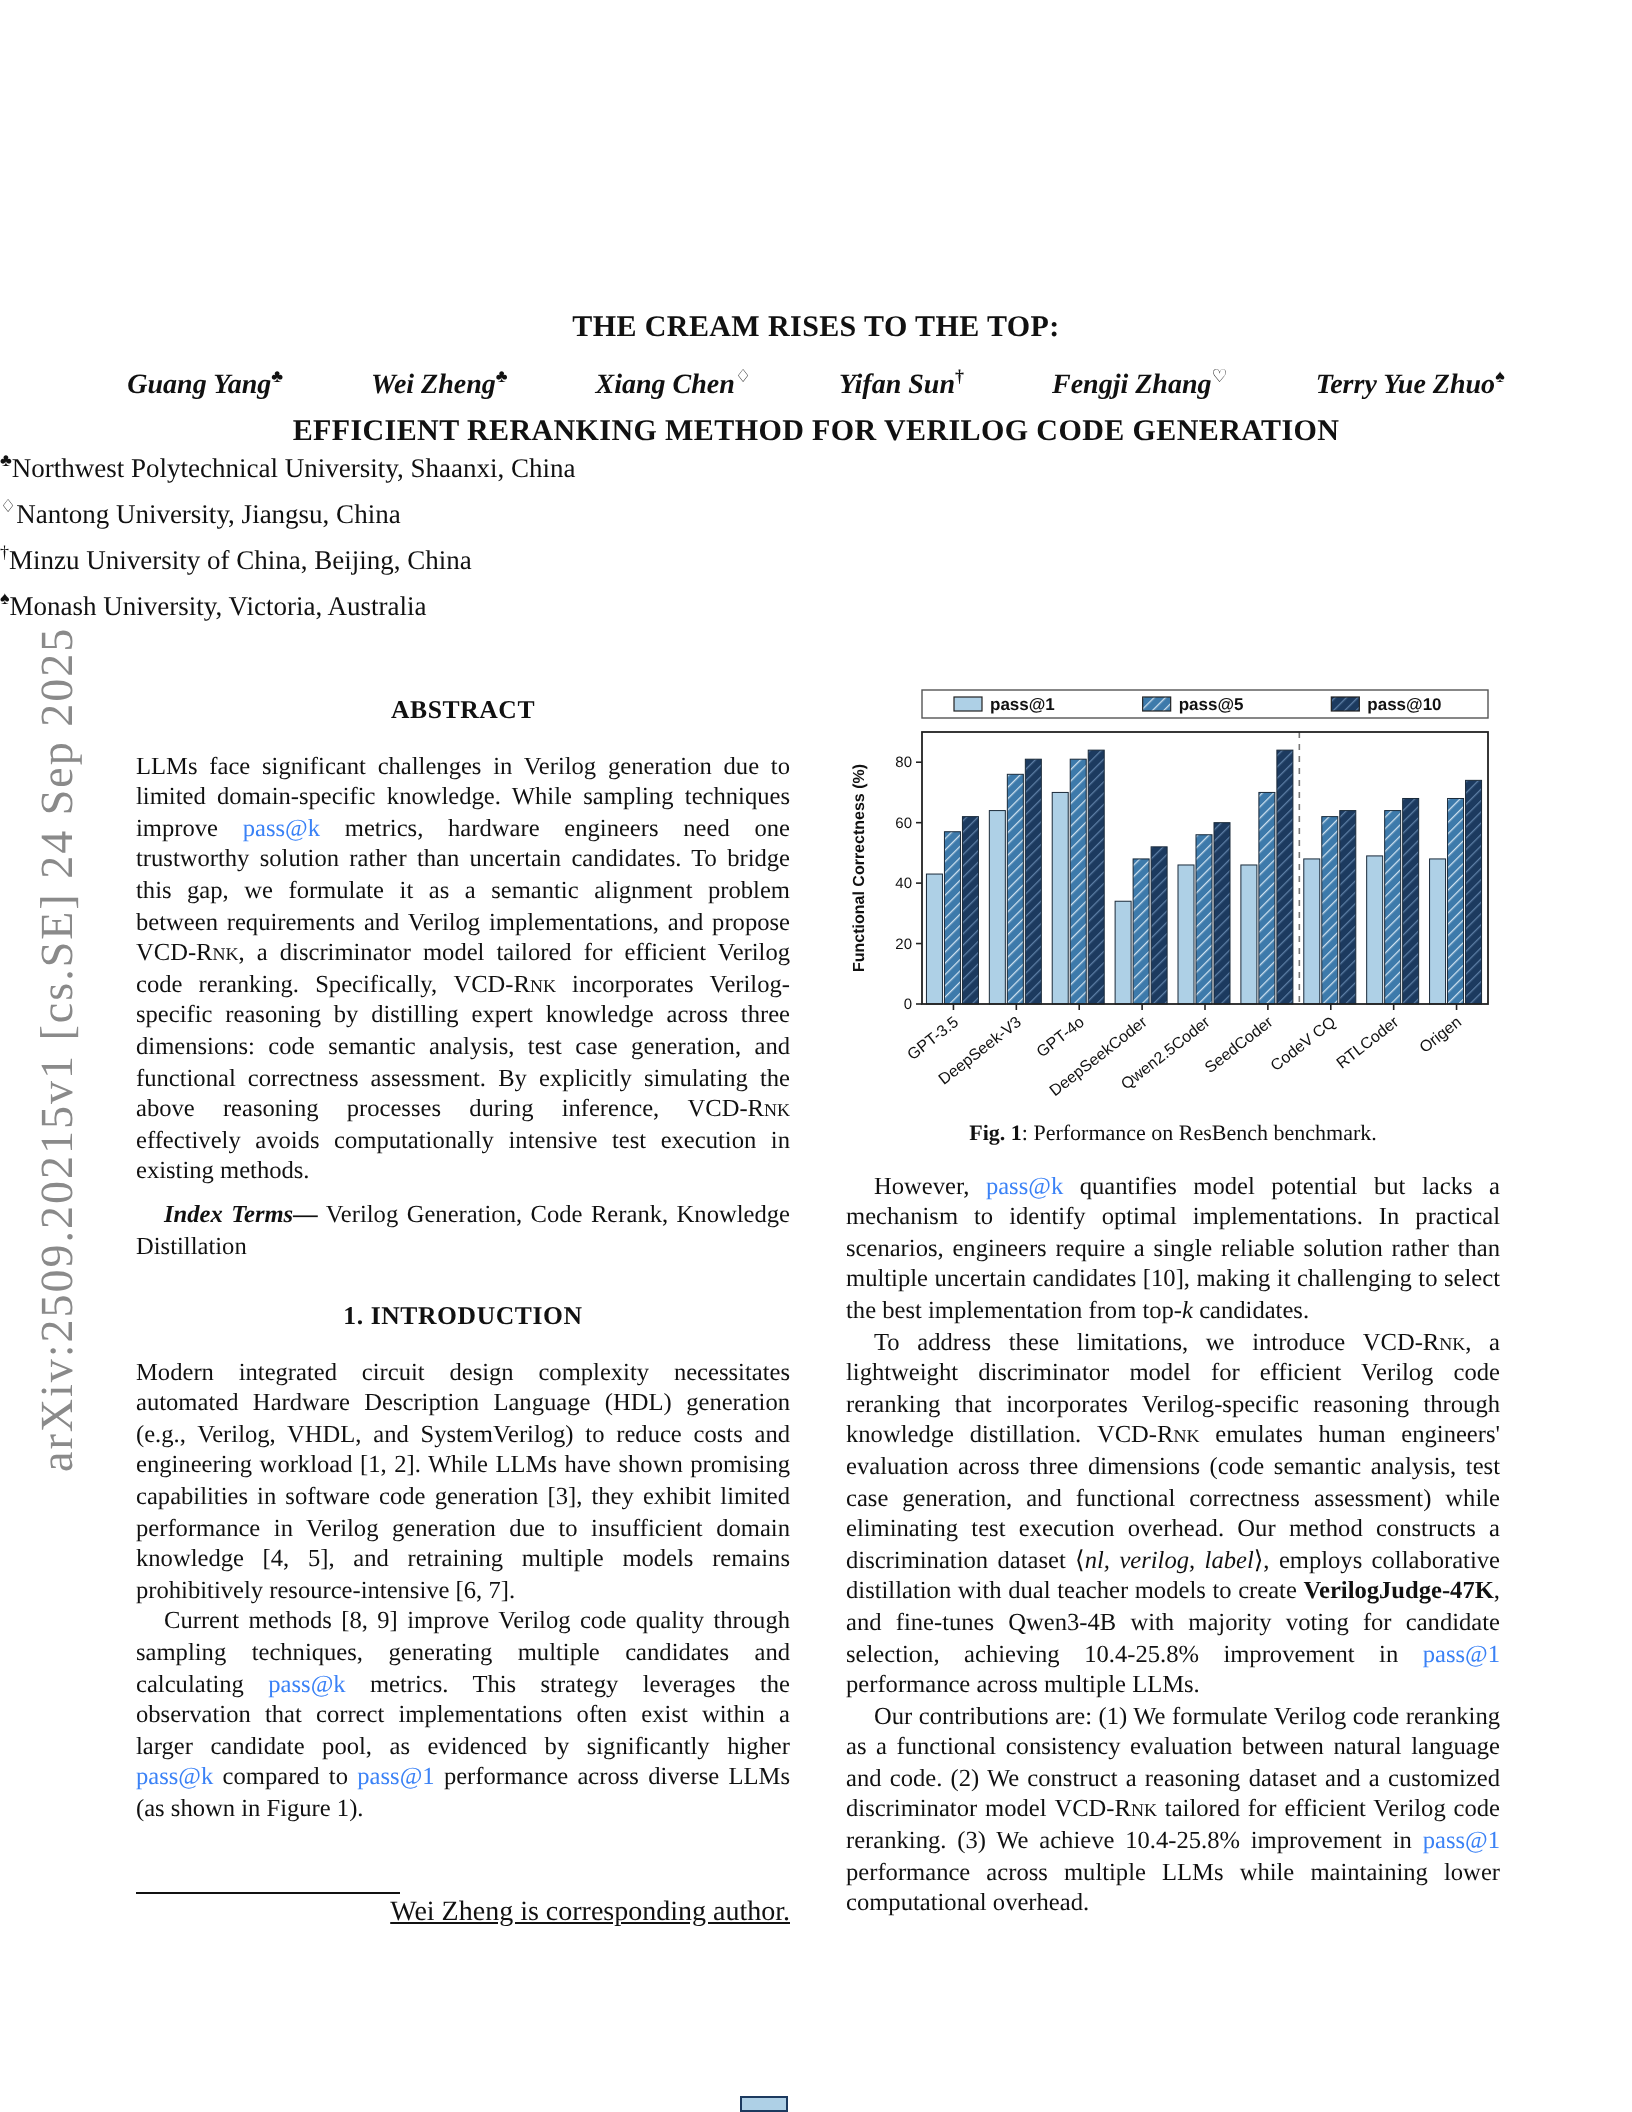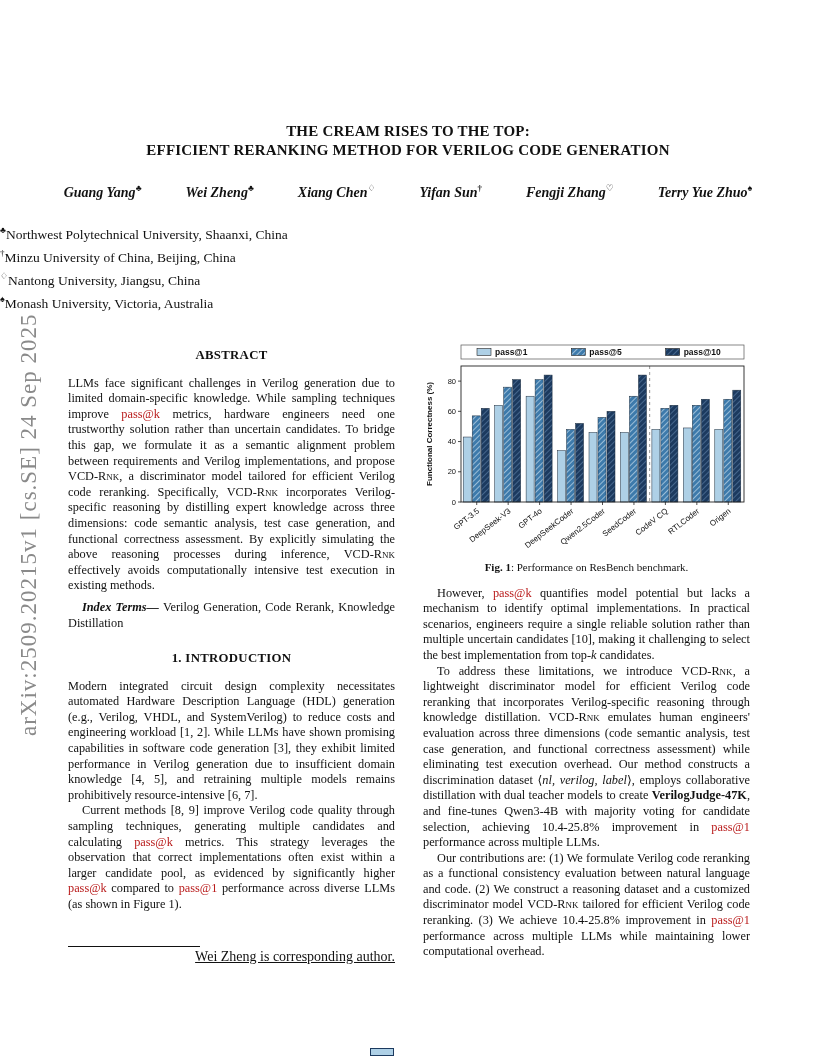--- a/index.html
+++ b/index.html
@@ -8,38 +8,38 @@
     font-family:"Liberation Serif","DejaVu Serif",serif;color:#111;overflow:hidden;
   }
   
   .arxiv-watermark{
     position:absolute;left:16px;top:282px;height:486px;
     writing-mode:vertical-rl;transform:rotate(180deg);
     font-size:23px;color:#8a8a8a;letter-spacing:1px;white-space:nowrap;
     text-align:center;
   }
   .title-block{position:absolute;top:122px;left:0;width:100%;text-align:center;}
-  .title-line{font-size:15px;font-weight:700;line-height:19px;letter-spacing:.2px;}
+  .title-line{font-size:15px;font-weight:700;line-height:19px;letter-spacing:.2px;margin-top:33px;}
   .authors-row{
     position:absolute;top:183px;left:0;width:100%;
     display:flex;justify-content:center;gap:44px;
     font-size:14px;font-style:italic;font-weight:700;
   }
   .author sup{font-size:9px;font-style:normal;}
   .affil-block{position:absolute;top:221px;left:0;width:100%;text-align:left;font-size:13.5px;line-height:19.5px;}
   .affil-line sup{font-size:9px;}
   .col{position:absolute;width:327px;font-size:12.3px;line-height:15.6px;text-align:justify;}
   .col-left{left:68px;top:348px;}
   .col-right{left:423px;top:344px;}
   .sec-heading{font-size:12.8px;font-weight:700;text-align:center;margin:0 0 12px 0;letter-spacing:.3px;}
   .intro-heading{margin:20px 0 12px 0;}
   .para{margin:0;}
   .para.indent{text-indent:14px;}
   .index-terms{margin-top:6px;}
-  .tok-teal{color:#b91c1c;}
+  .tok-teal{color:#3b82f6;}
   .tok-bold{font-weight:700;}
   .tok-it{font-style:italic;}
   .tok-bi{font-weight:700;font-style:italic;}
   .tok-sc{font-variant:small-caps;}
   .chart-wrap{width:327px;height:208px;}
   .fig-caption{text-align:center;font-size:11px;margin-top:8px;}
   .right-paras{margin-top:10px;}
   .footnote{
     position:absolute;left:68px;top:946px;width:327px;font-size:14px;line-height:12px;text-align:right;text-decoration:underline;
   }
@@ -67,22 +67,22 @@
       <span class="author">Guang Yang<sup>♣</sup></span>
       <span class="author">Wei Zheng<sup>♣</sup></span>
       <span class="author">Xiang Chen<sup>♢</sup></span>
       <span class="author">Yifan Sun<sup>†</sup></span>
       <span class="author">Fengji Zhang<sup>♡</sup></span>
       <span class="author">Terry Yue Zhuo<sup>♠</sup></span>
     </div>
 
   <div class="affil-block">
       <div class="affil-line"><sup>♣</sup>Northwest Polytechnical University, Shaanxi, China</div>
+      <div class="affil-line"><sup>♢</sup>Nantong University, Jiangsu, China</div>
       <div class="affil-line"><sup>†</sup>Minzu University of China, Beijing, China</div>
-      <div class="affil-line"><sup>♢</sup>Nantong University, Jiangsu, China</div>
       <div class="affil-line"><sup>♠</sup>Monash University, Victoria, Australia</div>
     </div>
 
   <div class="col col-left">
     <div class="sec-heading">ABSTRACT</div>
     <div>
         <p class="para">LLMs face significant challenges in Verilog generation due to limited domain-specific knowledge. While sampling techniques improve <span class="tok-teal">pass@k</span> metrics, hardware engineers need one trustworthy solution rather than uncertain candidates. To bridge this gap, we formulate it as a semantic alignment problem between requirements and Verilog implementations, and propose <span class="tok-sc">VCD-Rnk</span>, a discriminator model tailored for efficient Verilog code reranking. Specifically, <span class="tok-sc">VCD-Rnk</span> incorporates Verilog-specific reasoning by distilling expert knowledge across three dimensions: code semantic analysis, test case generation, and functional correctness assessment. By explicitly simulating the above reasoning processes during inference, <span class="tok-sc">VCD-Rnk</span> effectively avoids computationally intensive test execution in existing methods.</p>
       </div>
     <p class="para indent index-terms"><span class="tok-bi">Index Terms—</span> Verilog Generation, Code Rerank, Knowledge Distillation</p>
     <div class="sec-heading intro-heading">1.  INTRODUCTION</div>

